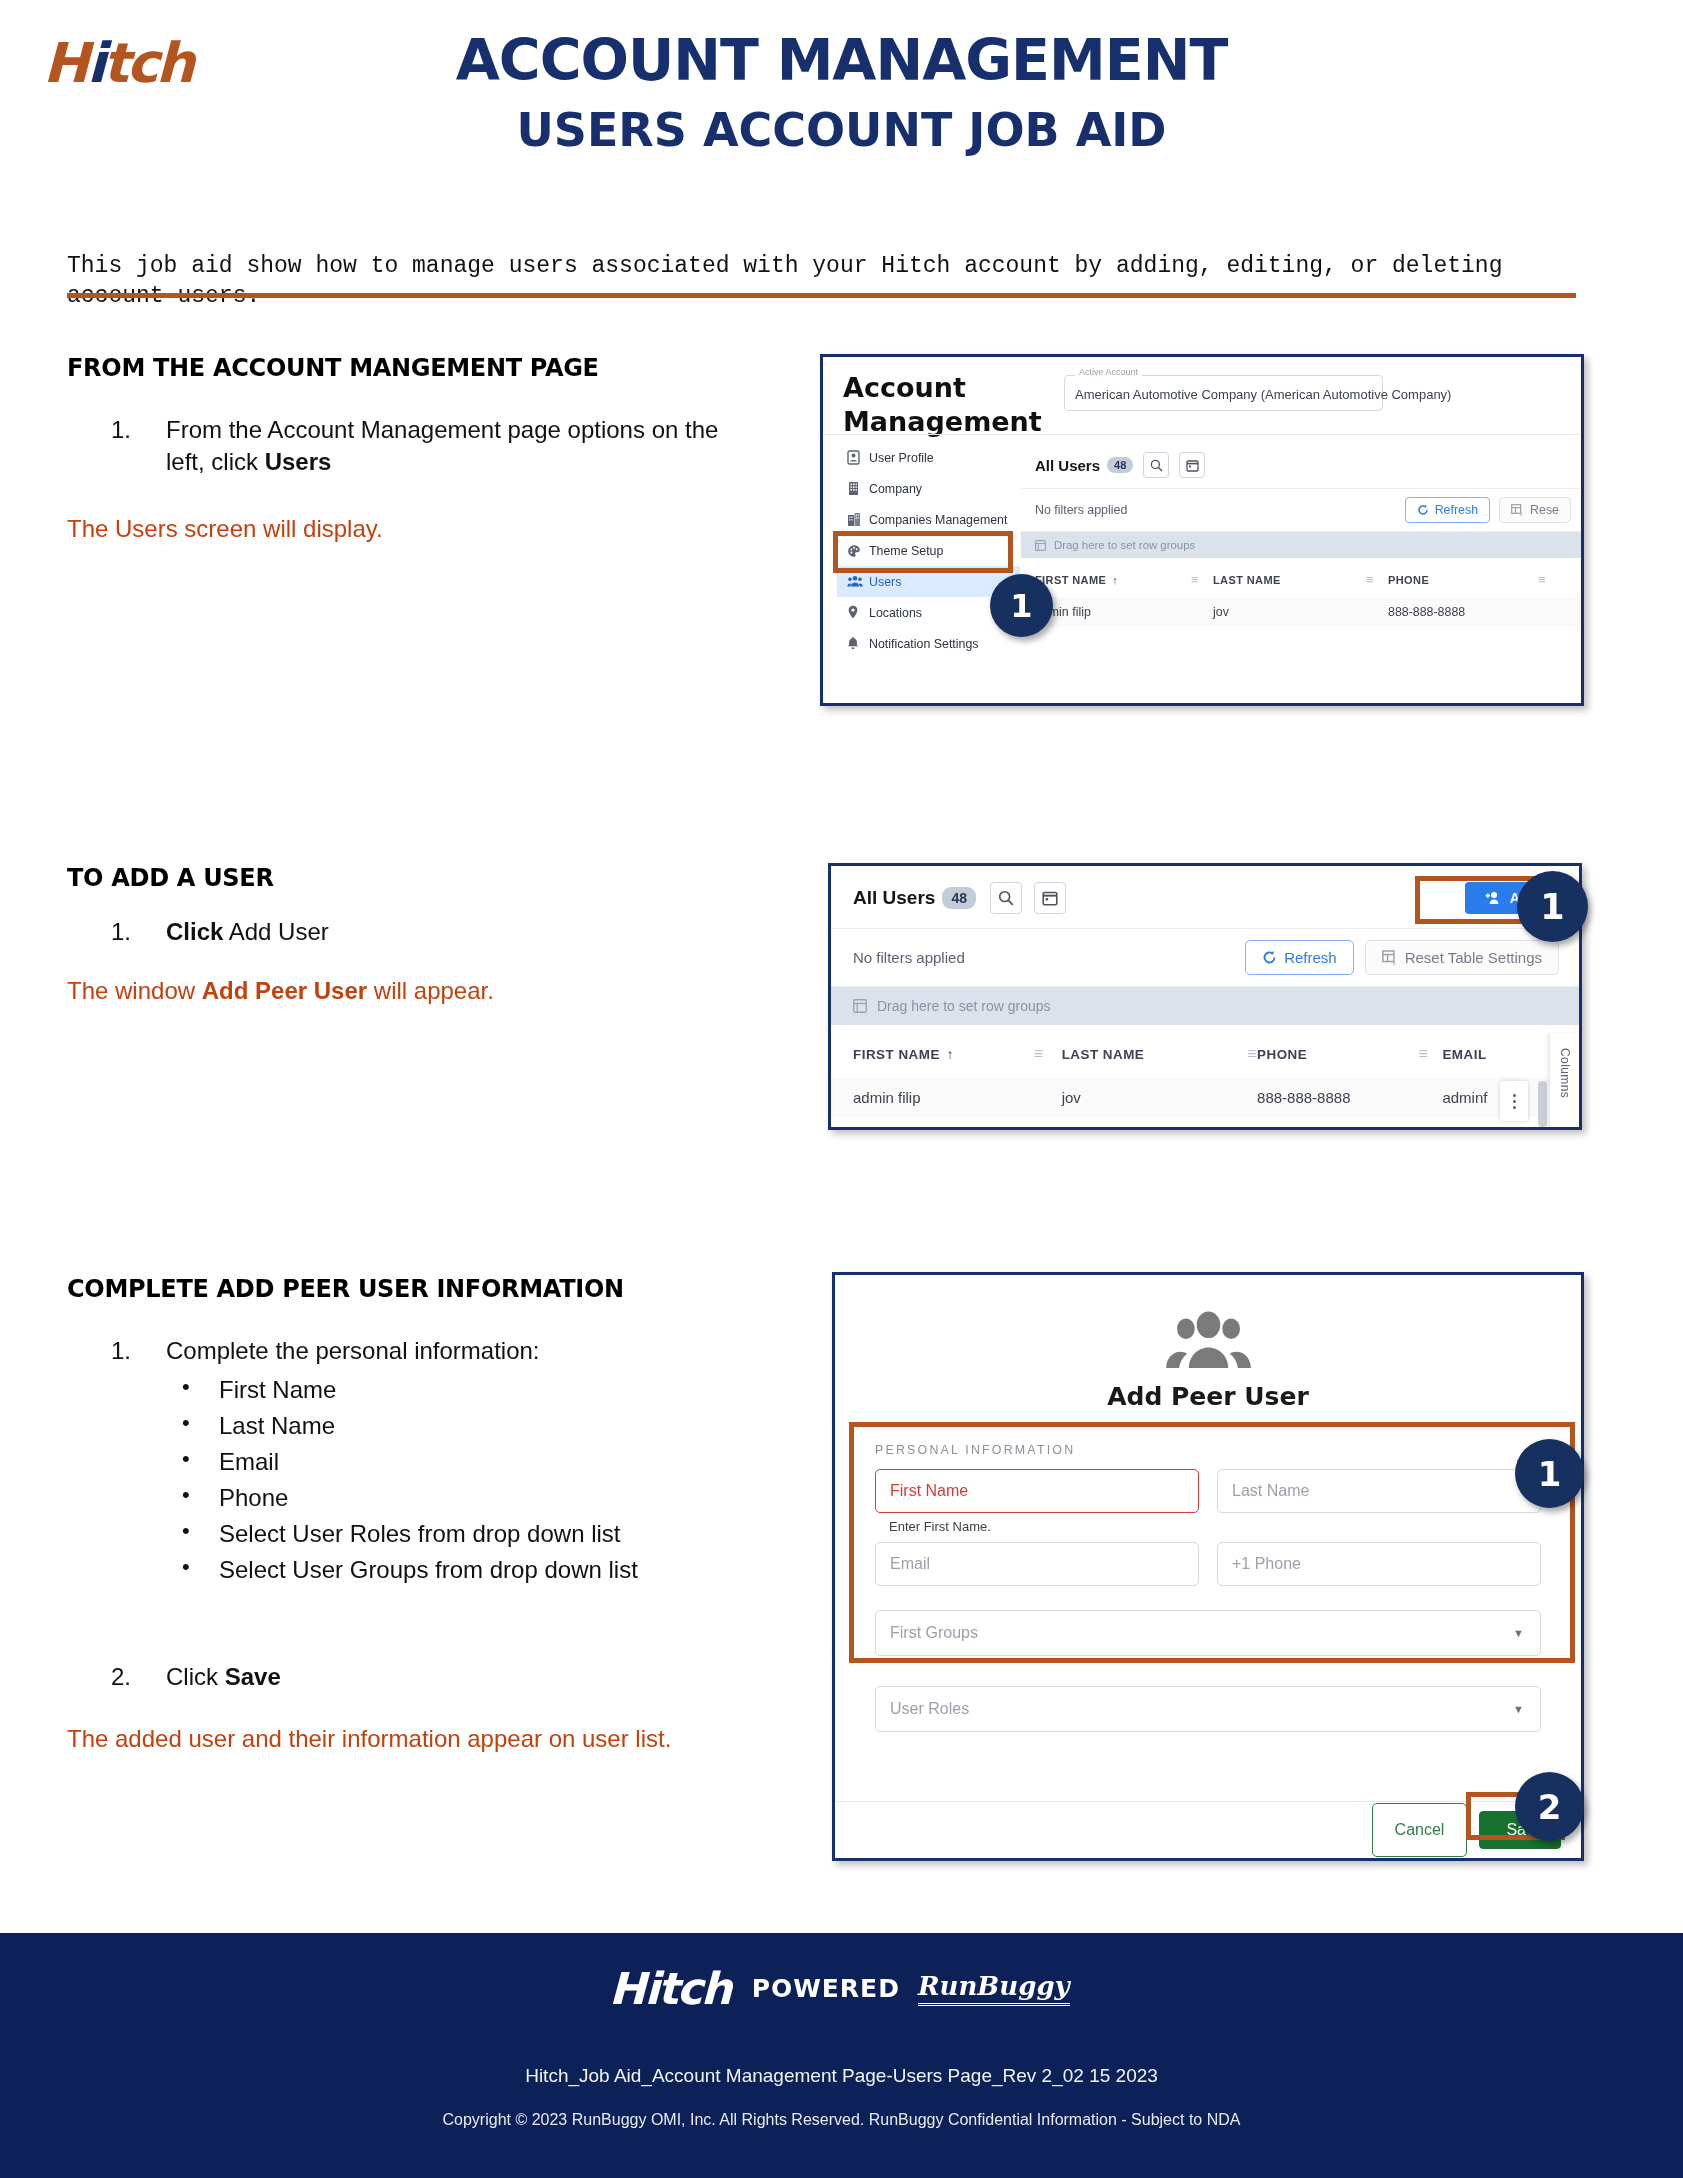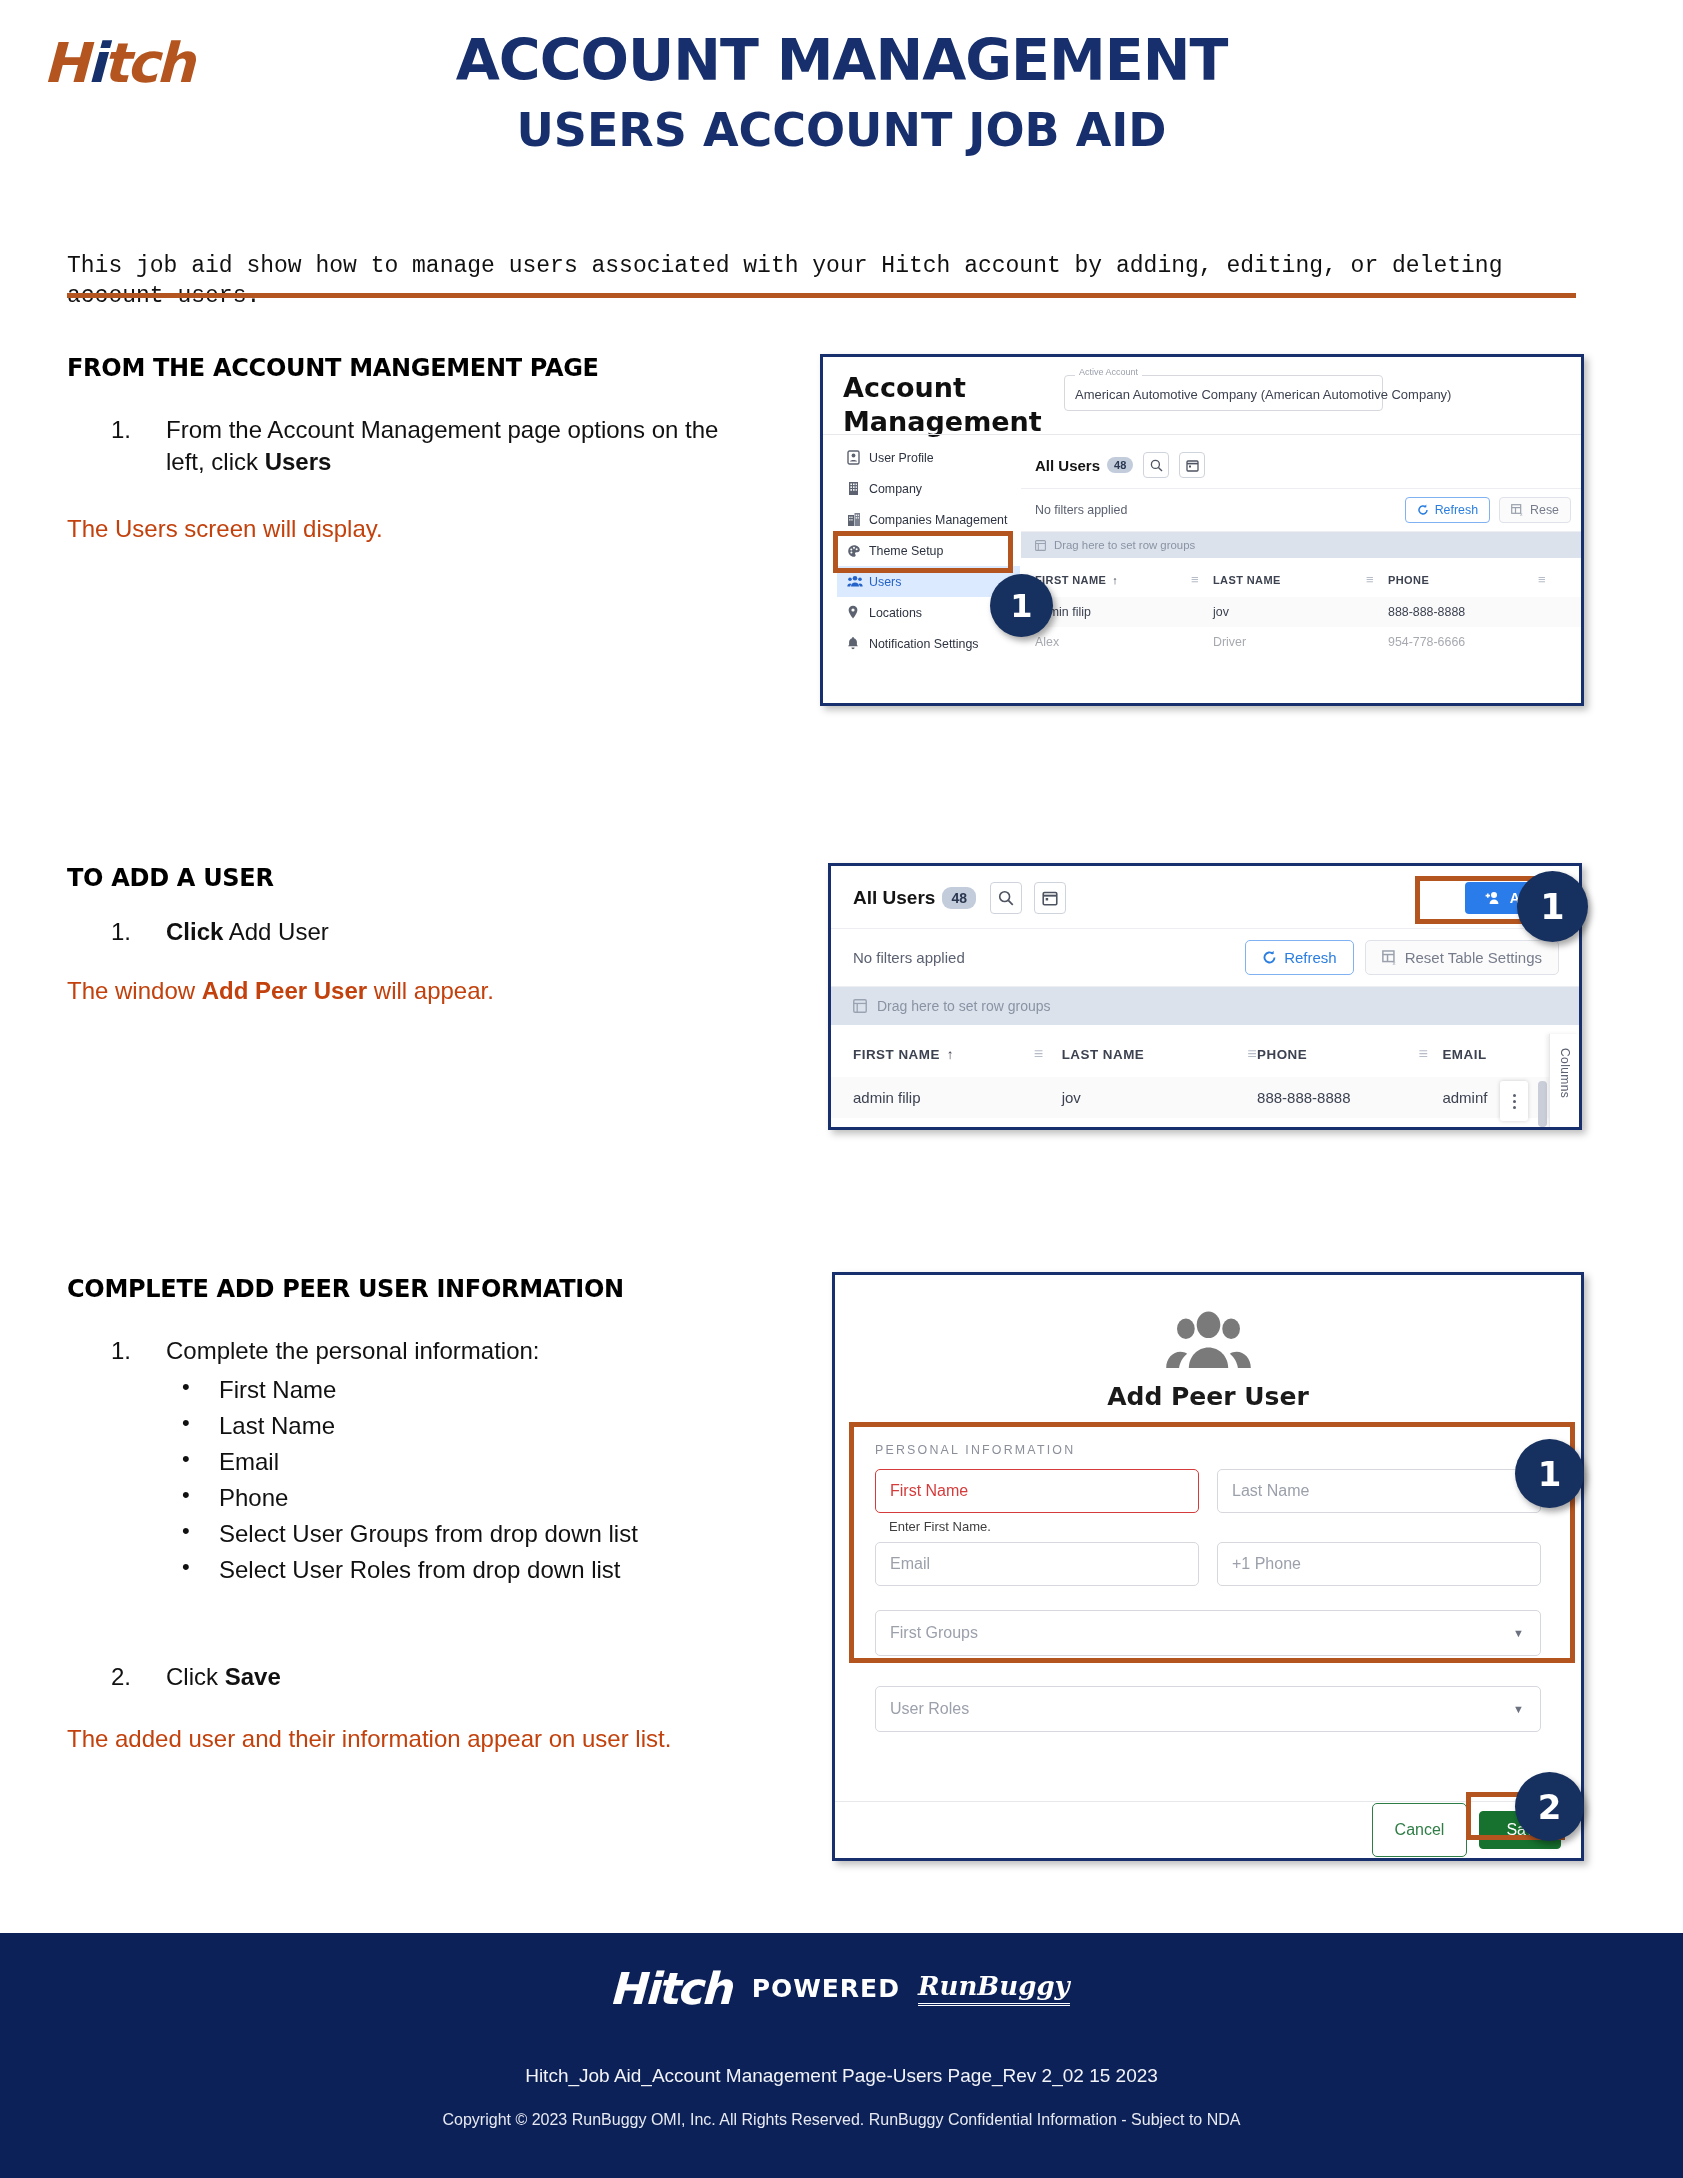--- a/index.html
+++ b/index.html
@@ -456,25 +456,20 @@
         <span class="th" style="width:158px; margin-left:14px;">
           <span>PHONE</span>
           <span class="burger" style="margin-left:auto;">≡</span>
         </span>
       </div>
       <div class="td-row">
         <span class="td" style="width:164px;">admin filip</span>
         <span class="td" style="width:161px; margin-left:14px;">jov</span>
         <span class="td" style="width:158px; margin-left:14px;">888-888-8888</span>
       </div>
-      <div class="td-row" style="background:#fff; opacity:.45;">
-        <span class="td" style="width:164px;">Alex</span>
-        <span class="td" style="width:161px; margin-left:14px;">Driver</span>
-        <span class="td" style="width:158px; margin-left:14px;">954-778-6666</span>
-      </div>
     </div>
 
     <div class="hl" style="left:10px; top:174px; width:180px; height:42px;"></div>
   </div>
   <div class="badge" style="left:990px; top:574px; width:63px; height:63px; font-size:32px;">1</div>
 
   <div class="sec-head" style="left:67px; top:864px;">TO ADD A USER</div>
   <div class="num-item" style="left:111px; top:916px; width:614px;">
     <span class="num">1.</span>
     <span class="body"><b>Click</b><span> Add User</span></span>
@@ -583,22 +578,22 @@
   <div class="sec-head" style="left:67px; top:1275px;">COMPLETE ADD PEER USER INFORMATION</div>
   <div class="num-item" style="left:111px; top:1335px; width:614px;">
     <span class="num">1.</span>
     <span class="body">Complete the personal information:</span>
   </div>
   <ul class="bullets" style="left:168px; top:1378px; width:614px;">
     <li>First Name</li>
     <li>Last Name</li>
     <li>Email</li>
     <li>Phone</li>
+    <li>Select User Roles from drop down list</li>
     <li>Select User Groups from drop down list</li>
-    <li>Select User Roles from drop down list</li>
   </ul>
   <div class="num-item" style="left:111px; top:1661px; width:614px;">
     <span class="num">2.</span>
     <span class="body"><span>Click </span><b>Save</b></span>
   </div>
   <div class="plain" style="left:67px; top:1723px;">The added user and their information appear on user list.</div>
 
   <div class="shot" style="left:832px; top:1272px; width:752px; height:589px;">
     <div class="m-icon">
       <svg width="87" height="61" viewBox="0 0 88 62">

